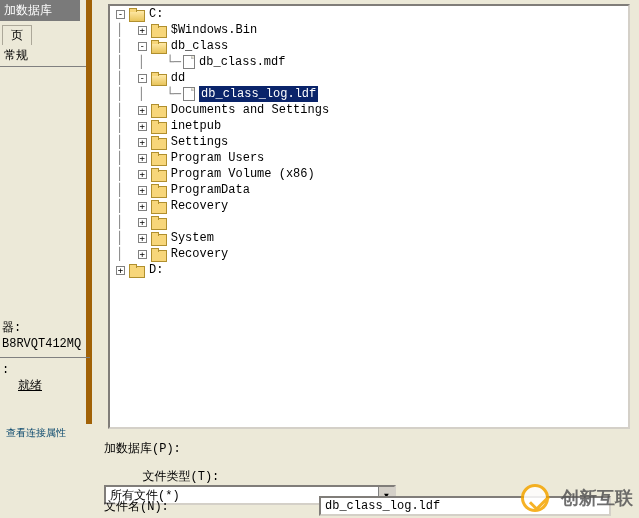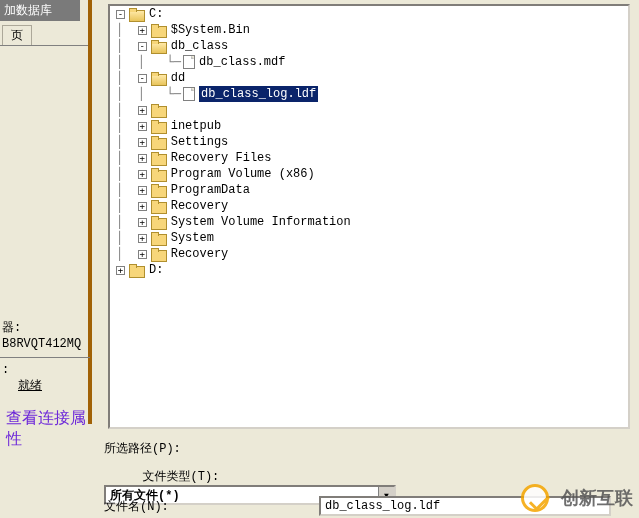--- a/index.html
+++ b/index.html
@@ -12,21 +12,21 @@
     height: 518px;
     overflow: hidden;
     position: relative;
   }
   .left-panel {
     position: absolute;
     left: 0; top: 0;
     width: 92px;
     height: 424px;
     background: #ece9d8;
-    border-right: 4px solid #a16207;
+    border-right: 6px solid #a16207;
   }
   .left-top {
     width: 80px;
     background: #7a7a7a;
     color: #fff;
     padding: 2px 4px;
     font-size: 12px;
   }
   .left-tab {
     display: inline-block;
@@ -40,24 +40,24 @@
   .left-hr { border: none; border-top: 1px solid #808080; margin:0; }
   .left-info {
     position: absolute;
     top: 320px;
     left: 2px;
     font-size: 12px;
     line-height: 16px;
   }
   .link {
     position: absolute;
-    top: 408px;
+    top: 426px;
     left: 6px;
-    color: #6d28d9;
-    font-size: 16px;
+    color: #0c4a6e;
+    font-size: 10px;
     cursor: pointer;
   }
   .ready {
     position: absolute;
     bottom: 30px;
     left: 18px;
     font-size: 12px;
     text-decoration: underline;
   }
   .ready-line {
@@ -179,21 +179,20 @@
   .combo {
     border: 2px inset #d4d0c8;
     background:#fff;
     height:20px;
     padding:1px 4px;
     font-size:12px;
     width:292px;
     position:relative;
     display:flex;
     align-items:center;
-    font-weight:bold;
   }
   .combo-btn{
     position:absolute;
     right:0; top:0;
     width:16px; height:100%;
     background:#d4d0c8;
     border-left:1px solid #808080;
     display:flex;
     align-items:center;
     justify-content:center;
@@ -235,20 +234,21 @@
   }
 </style>
 </head>
 <body>
 
 <div class="left-panel">
   <div class="left-top">加数据库</div>
   <div style="margin-top:4px;">
     <span class="left-tab">页</span>
   </div>
+  <div style="padding:2px 4px;">常规</div>
   <hr class="left-hr">
 
   <div class="left-info">
     <div>器:</div>
     <div>B8RVQT412MQ</div>
     <div style="height:10px;"></div>
     <div>:</div>
   </div>
 
   <div class="link">查看连接属性</div>
@@ -262,21 +262,21 @@
 
     <div class="node" style="padding-left:6px;">
       <span class="pm">-</span>
       <span class="folder-open"></span>
       <span>C:</span>
     </div>
 
     <div class="node" style="padding-left:6px;">
       <span class="dots">│  </span><span class="pm">+</span>
       <span class="folder-closed"></span>
-      <span>$System.Bin</span>
+      <span>$Windows.Bin</span>
     </div>
 
     <div class="node" style="padding-left:6px;">
       <span class="dots">│  </span><span class="pm">-</span>
       <span class="folder-open"></span>
       <span>db_class</span>
     </div>
 
     <div class="node" style="padding-left:6px;">
       <span class="dots">│  │   └─</span>
@@ -292,76 +292,76 @@
 
     <div class="node" style="padding-left:6px;">
       <span class="dots">│  │   └─</span>
       <span class="file-icon"></span>
       <span class="sel">db_class_log.ldf</span>
     </div>
 
     <div class="node" style="padding-left:6px;">
       <span class="dots">│  </span><span class="pm">+</span>
       <span class="folder-closed"></span>
+      <span>Documents and Settings</span>
     </div>
     <div class="node" style="padding-left:6px;">
       <span class="dots">│  </span><span class="pm">+</span>
       <span class="folder-closed"></span>
       <span>inetpub</span>
     </div>
     <div class="node" style="padding-left:6px;">
       <span class="dots">│  </span><span class="pm">+</span>
       <span class="folder-closed"></span>
       <span>Settings</span>
     </div>
     <div class="node" style="padding-left:6px;">
       <span class="dots">│  </span><span class="pm">+</span>
       <span class="folder-closed"></span>
-      <span>Recovery Files</span>
+      <span>Program Users</span>
     </div>
     <div class="node" style="padding-left:6px;">
       <span class="dots">│  </span><span class="pm">+</span>
       <span class="folder-closed"></span>
       <span>Program Volume (x86)</span>
     </div>
     <div class="node" style="padding-left:6px;">
       <span class="dots">│  </span><span class="pm">+</span>
       <span class="folder-closed"></span>
       <span>ProgramData</span>
     </div>
     <div class="node" style="padding-left:6px;">
       <span class="dots">│  </span><span class="pm">+</span>
       <span class="folder-closed"></span>
       <span>Recovery</span>
     </div>
     <div class="node" style="padding-left:6px;">
       <span class="dots">│  </span><span class="pm">+</span>
       <span class="folder-closed"></span>
-      <span>System Volume Information</span>
     </div>
     <div class="node" style="padding-left:6px;">
       <span class="dots">│  </span><span class="pm">+</span>
       <span class="folder-closed"></span>
       <span>System</span>
     </div>
     <div class="node" style="padding-left:6px;">
       <span class="dots">│  </span><span class="pm">+</span>
       <span class="folder-closed"></span>
       <span>Recovery</span>
     </div>
 
     <div class="node" style="padding-left:6px;">
       <span class="pm">+</span>
       <span class="folder-closed"></span>
       <span>D:</span>
     </div>
   </div>
 
   <div class="form-row" style="top:440px;">
-    <label>所选路径(P):</label>
+    <label>加数据库(P):</label>
   </div>
   <div class="form-row" style="top:468px;flex-direction:column;">
     <label>文件类型(T):</label>
     <div class="combo">
       <span>所有文件(*)</span>
       <span class="combo-btn">▼</span>
     </div>
   </div>
   <div class="form-row" style="top:496px;">
     <label>文件名(N):</label>

